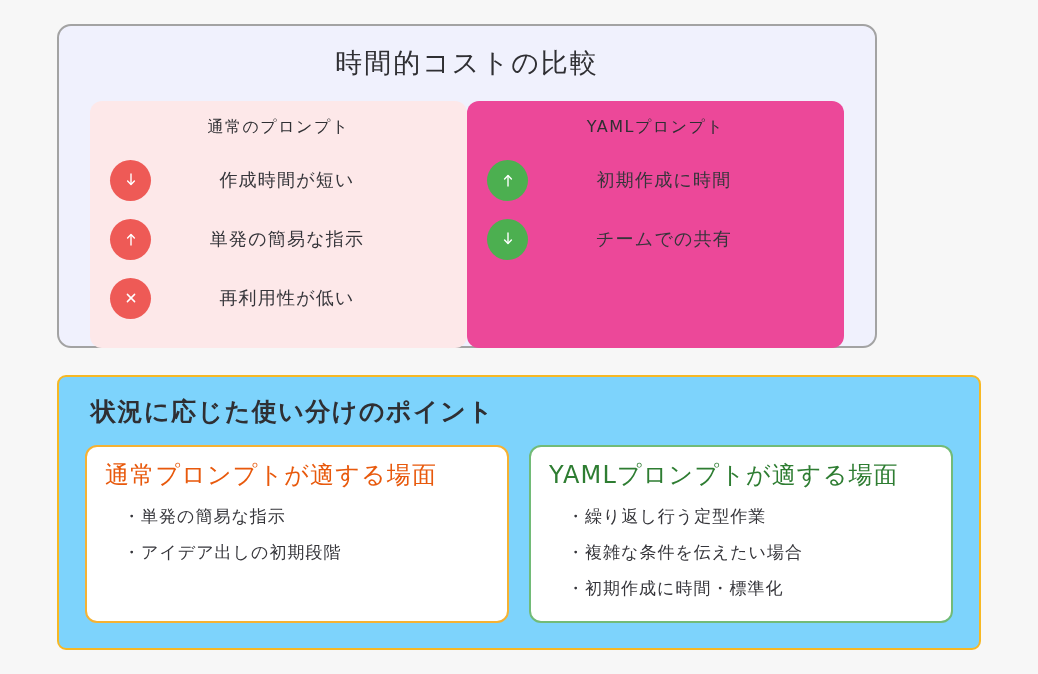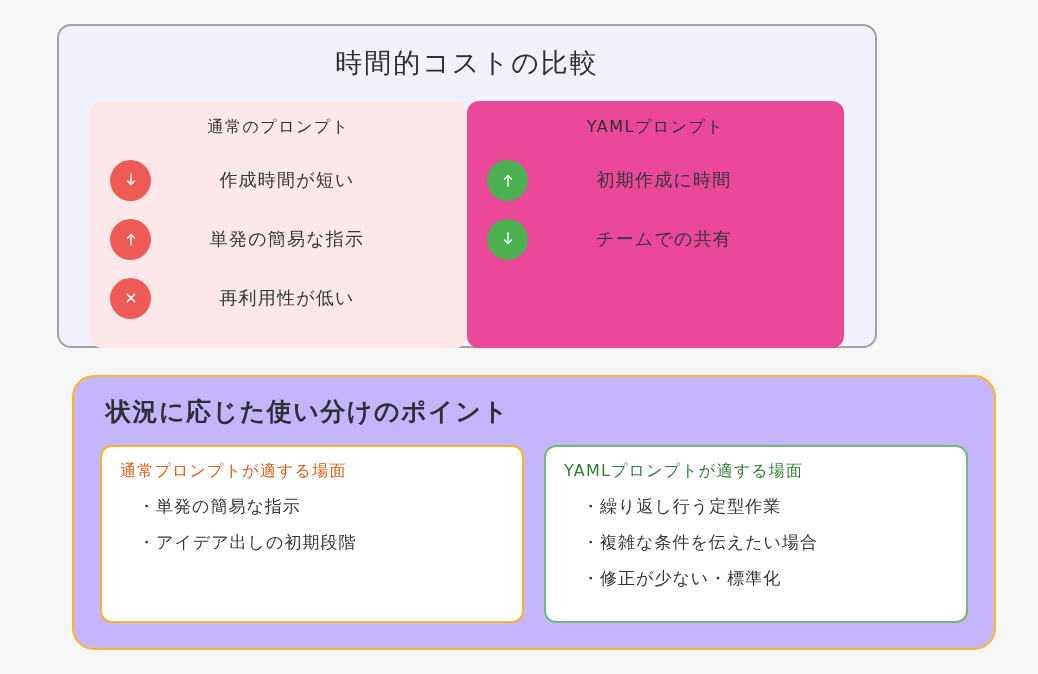--- a/index.html
+++ b/index.html
@@ -97,28 +97,28 @@
     font-size: 18px;
     color: #35353a;
     letter-spacing: 1.2px;
     padding-right: 44px;
     line-height: 1.2;
   }
 
   
   .usage-section {
     position: absolute;
-    left: 72px;
+    left: 57px;
     top: 375px;
     width: 924px;
     height: 275px;
     box-sizing: border-box;
-    background: #c4b5fd;
+    background: #7dd3fc;
     border: 2px solid #f7b824;
-    border-radius: 22px;
+    border-radius: 9px;
     padding: 14px 26px 0 26px;
   }
 
   .usage-title {
     font-size: 25px;
     color: #2f2f33;
     letter-spacing: 1.5px;
     margin: 6px 0 18px 6px;
     line-height: 1.2;
   }
@@ -133,21 +133,21 @@
     height: 178px;
     box-sizing: border-box;
     background: #ffffff;
     border-radius: 12px;
     padding: 14px 18px 0 18px;
   }
   .card-orange { border: 2px solid #f5b233; }
   .card-green  { border: 2px solid #72bb77; }
 
   .card-title {
-    font-size: 16px;
+    font-size: 24px;
     letter-spacing: 1.2px;
     margin-bottom: 8px;
     line-height: 1.2;
   }
   .card-title-orange { color: #e8590c; }
   .card-title-green  { color: #2e7d32; }
 
   .card-list {
     list-style: none;
     margin: 0;
@@ -245,20 +245,20 @@
           <li>・単発の簡易な指示</li>
           <li>・アイデア出しの初期段階</li>
         </ul>
       </div>
 
       <div class="card card-green">
         <div class="card-title card-title-green">YAMLプロンプトが適する場面</div>
         <ul class="card-list">
           <li>・繰り返し行う定型作業</li>
           <li>・複雑な条件を伝えたい場合</li>
-          <li>・修正が少ない・標準化</li>
+          <li>・初期作成に時間・標準化</li>
         </ul>
       </div>
 
     </div>
   </section>
 
 </div>
 
 </body></html>

